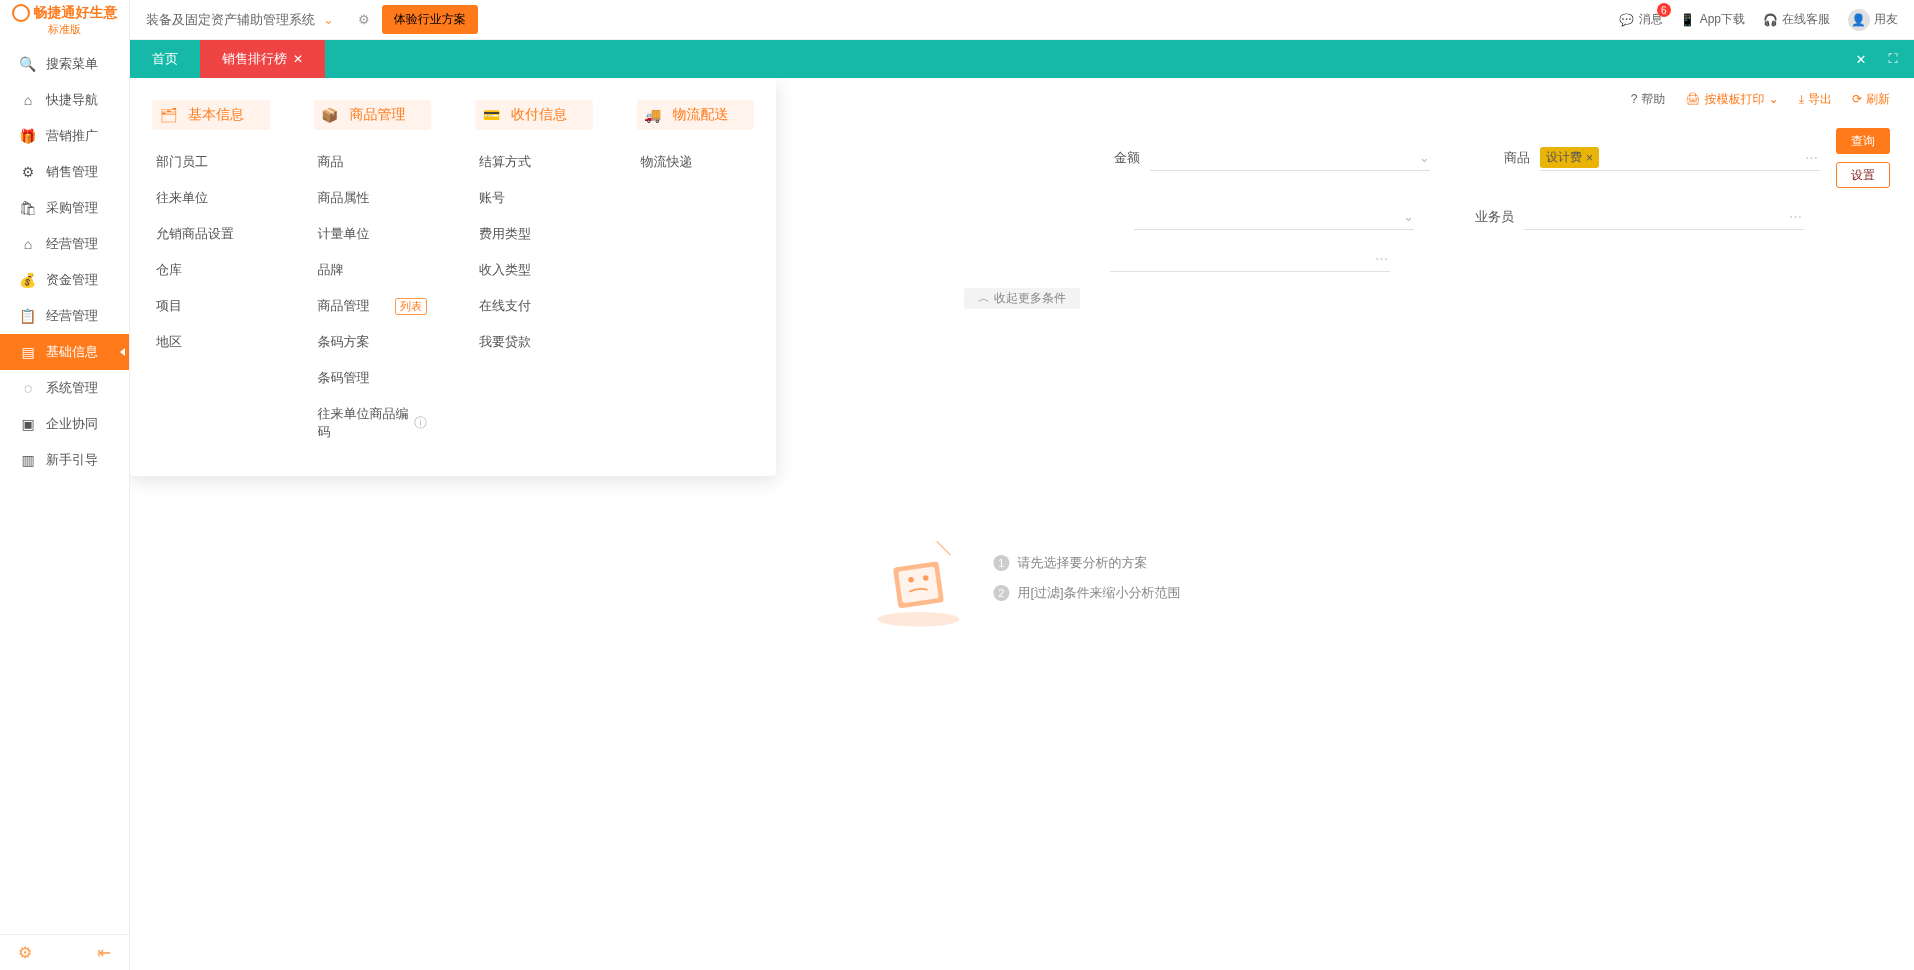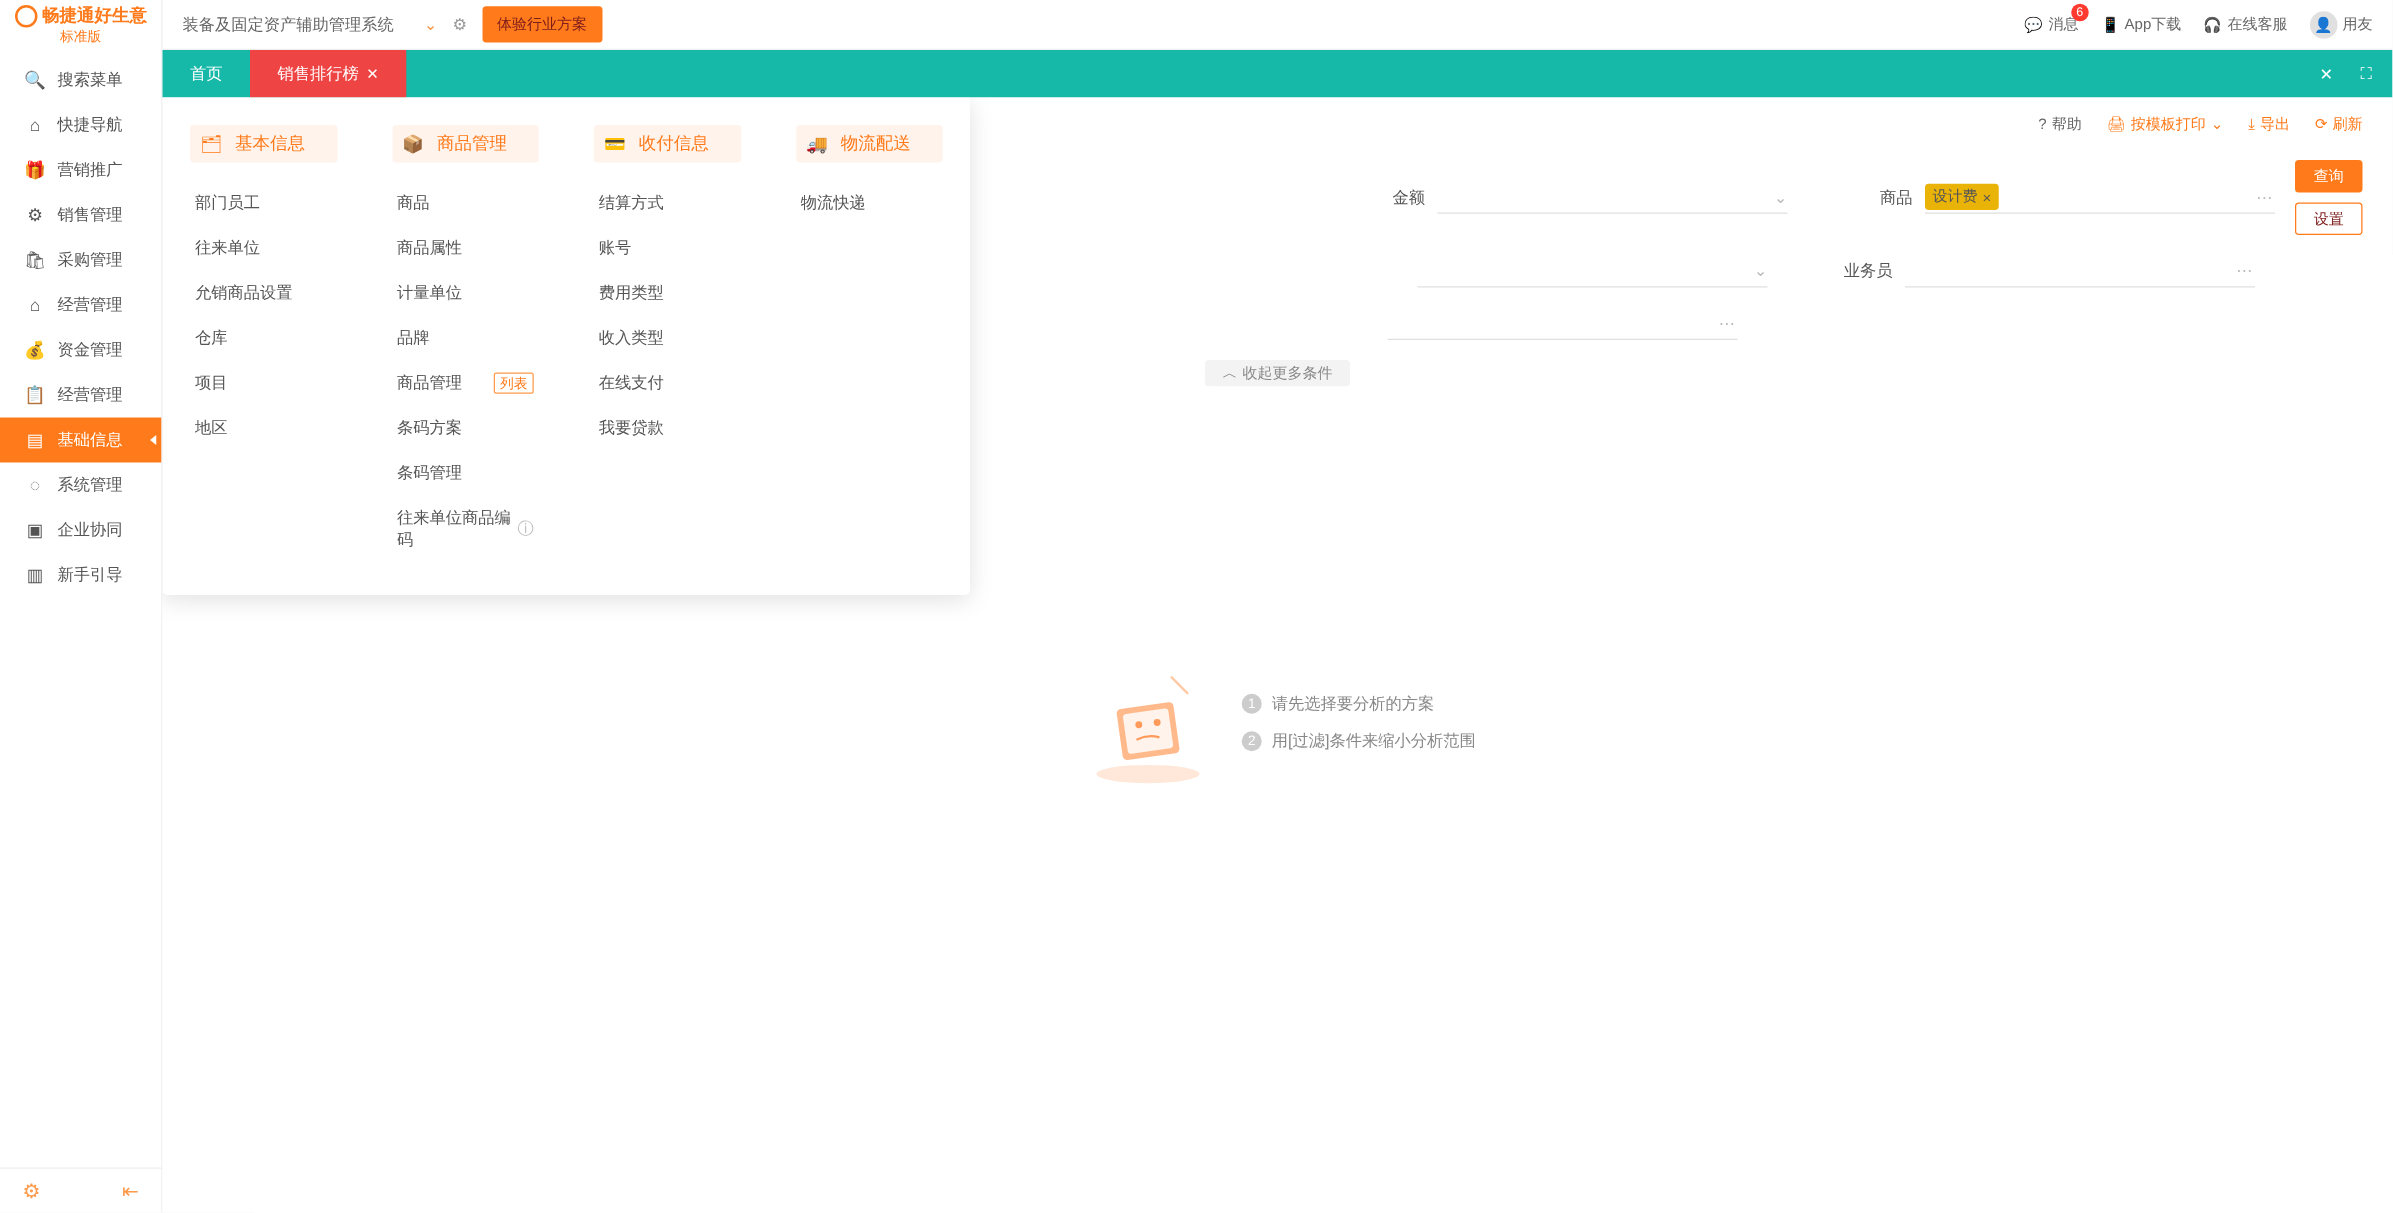--- a/index.html
+++ b/index.html
@@ -12,24 +12,24 @@
 .logo-sub{color:#ff7a1a;font-size:11px;}
 .nav{flex:1;padding-top:6px;}
 .nav-item{height:36px;display:flex;align-items:center;padding-left:20px;gap:10px;color:#555;cursor:pointer;}
 .nav-item.active{background:#ff7a1a;color:#fff;position:relative;}
 .nav-item.active::after{content:"";position:absolute;right:4px;top:50%;transform:translateY(-50%);width:0;height:0;border-top:4px solid transparent;border-bottom:4px solid transparent;border-right:5px solid #fff;}
 .nav-icon{width:16px;height:16px;display:inline-flex;align-items:center;justify-content:center;font-size:14px;}
 .sidebar-footer{height:36px;border-top:1px solid #eee;display:flex;align-items:center;justify-content:space-between;padding:0 18px;}
 .foot-icon{color:#ff9a4a;cursor:pointer;font-size:16px;}
 .main{flex:1;display:flex;flex-direction:column;}
 .topbar{height:40px;display:flex;align-items:center;padding:0 16px;border-bottom:1px solid #eee;gap:12px;}
-.sys-select{flex:0 0 auto;display:flex;align-items:center;gap:24px;color:#666;cursor:pointer;min-width:200px;}
+.sys-select{flex:0 0 auto;display:flex;align-items:center;gap:8px;color:#666;cursor:pointer;min-width:200px;}
 .chev{color:#ff9a4a;}
 .gear{color:#999;cursor:pointer;}
-.try-btn{background:#ff7a1a;color:#7f1d1d;border:none;border-radius:3px;padding:6px 12px;cursor:pointer;font-size:12px;}
+.try-btn{background:#ff7a1a;color:#000000;border:none;border-radius:3px;padding:6px 12px;cursor:pointer;font-size:12px;}
 .top-right{margin-left:auto;display:flex;align-items:center;gap:18px;color:#666;}
 .top-item{display:flex;align-items:center;gap:4px;cursor:pointer;font-size:12px;}
 .badge{position:relative;}
 .badge-dot{position:absolute;top:-8px;right:-8px;background:#ff3b30;color:#fff;border-radius:8px;font-size:10px;min-width:14px;height:14px;display:flex;align-items:center;justify-content:center;padding:0 3px;}
 .avatar{width:22px;height:22px;border-radius:50%;background:#e0e0e0;display:inline-flex;align-items:center;justify-content:center;color:#aaa;}
 .tabbar{height:38px;background:#16b8a8;display:flex;align-items:center;position:relative;}
 .tab{height:38px;padding:12px 22px;display:flex;align-items:center;color:#fff;cursor:pointer;gap:6px;}
 .tab.active{background:#ef4444;}
 .tab-close{font-size:12px;}
 .tab-actions{margin-left:auto;display:flex;align-items:center;gap:10px;padding-right:10px;color:#fff;}

